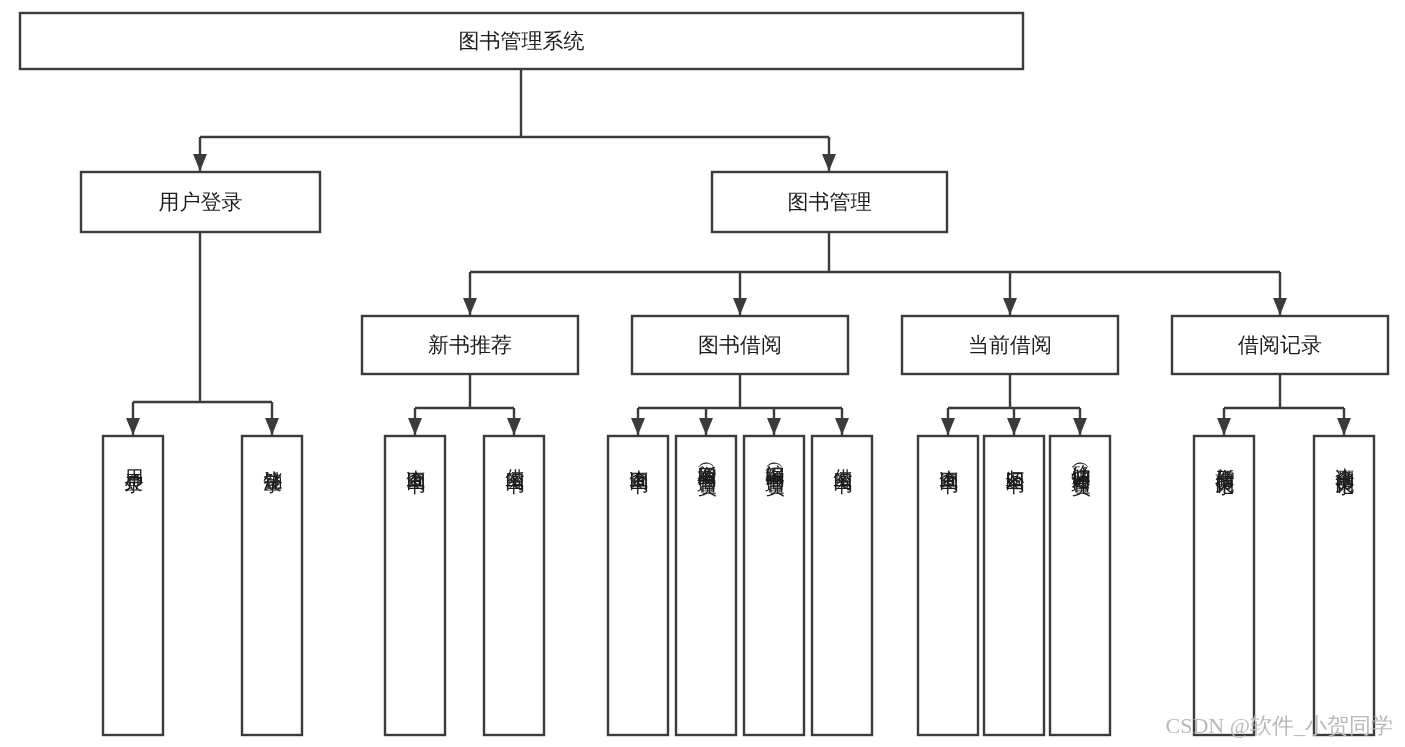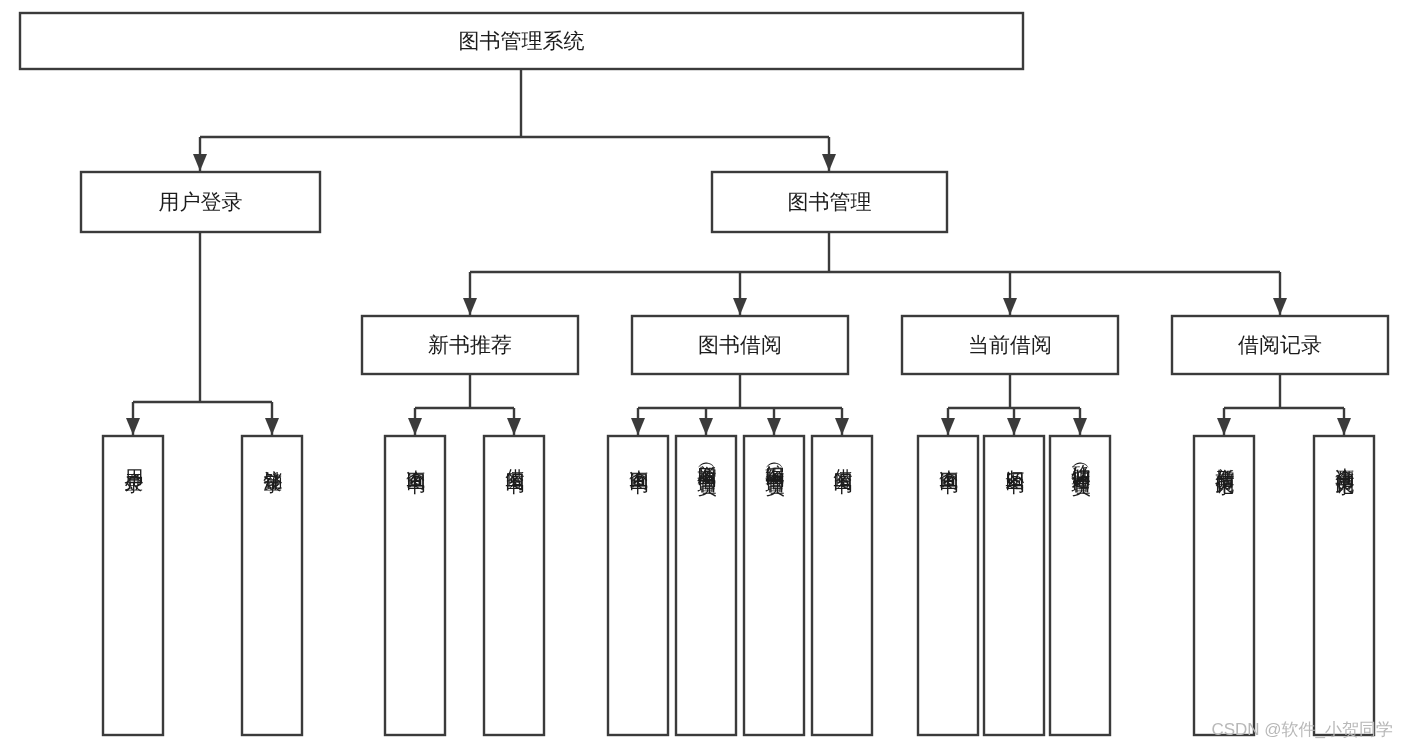--- a/index.html
+++ b/index.html
@@ -52,22 +52,22 @@
     fill: none;
   }
   .arrow-head {
     fill: #3b3b3b;
     stroke: none;
   }
   .watermark {
     position: absolute;
     right: 12px;
     bottom: 6px;
-    font-family: Liberation Sans, sans-serif;
-    font-size: 17px;
+    font-family: Liberation Serif, serif;
+    font-size: 22px;
     color: #b8b8b8;
     white-space: nowrap;
     user-select: none;
     margin-top: 24px;
   }
 </style>
 </head>
 <body>
 
 <div id="diagram-root">

